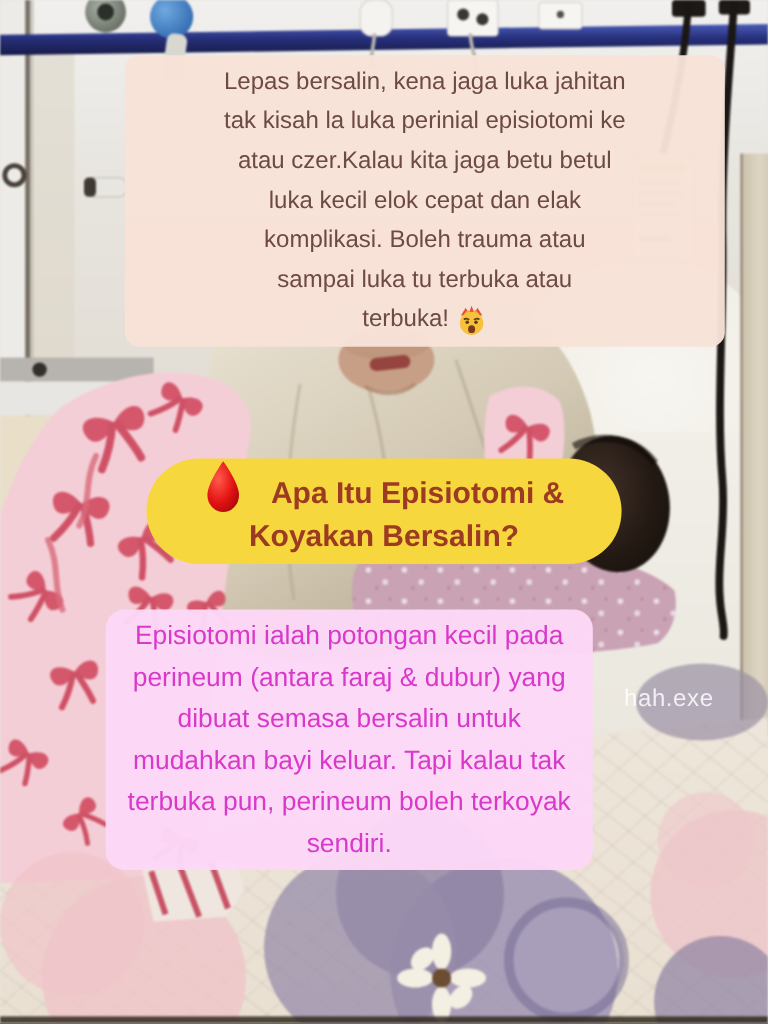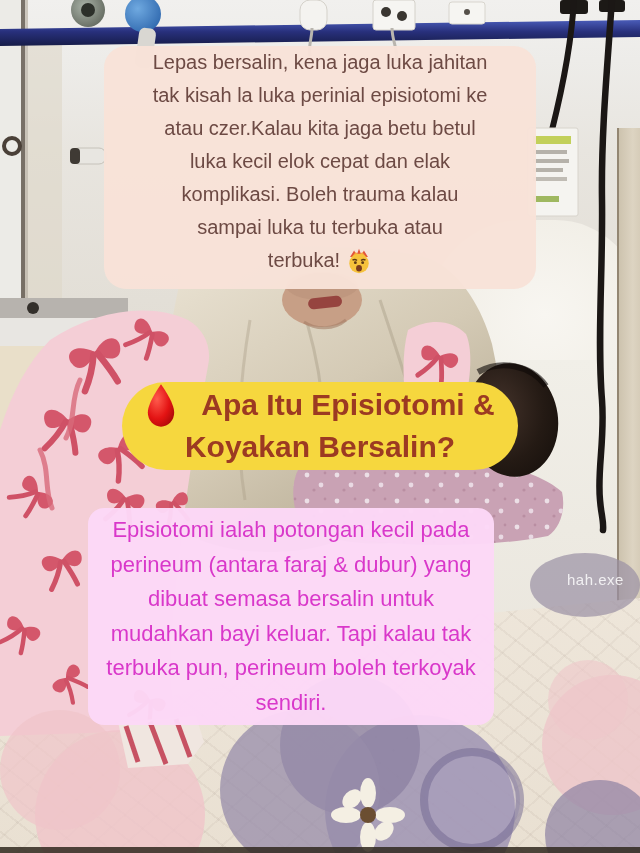--- a/index.html
+++ b/index.html
@@ -20,35 +20,35 @@
   .curtain{position:absolute;left:617px;top:128px;width:23px;height:486px;
     background:linear-gradient(90deg,#cdc3ae,#ddd4c2 60%,#d4cab6);border-left:2px solid #938672;}
   .quilt{position:absolute;left:0;top:590px;width:640px;height:263px;
     background:
       repeating-linear-gradient(38deg,rgba(121,99,88,0) 0 16px,rgba(121,99,88,.07) 16px 18px),
       repeating-linear-gradient(-42deg,rgba(121,99,88,0) 0 20px,rgba(121,99,88,.06) 20px 22px),
       linear-gradient(180deg,#eee6da,#e9e0d2);
     clip-path:polygon(0 132px,150px 112px,300px 75px,470px 25px,640px 8px,640px 263px,0 263px);}
   .scene{position:absolute;left:0;top:0;}
   
-  .top-card{position:absolute;left:104px;top:46px;width:432px;height:243px;z-index:10;
-    background:rgba(248,226,216,.97);border-radius:22px;box-sizing:border-box;
-    display:flex;flex-direction:column;justify-content:flex-start;align-items:center;}
+  .top-card{position:absolute;left:104px;top:46px;width:500px;height:243px;z-index:10;
+    background:rgba(248,226,216,.97);border-radius:12px;box-sizing:border-box;
+    display:flex;flex-direction:column;justify-content:center;align-items:center;}
   .tline{font-size:20px;line-height:33px;color:#6d4a44;white-space:nowrap;display:flex;align-items:center;gap:6px;}
   .emoji{display:inline-flex;width:26px;height:26px;}
   .badge{position:absolute;left:122px;top:382px;width:396px;height:88px;z-index:10;
     background:#f6d73e;border-radius:44px;color:#9c3a22;font-weight:bold;
     display:flex;flex-direction:column;align-items:center;justify-content:center;}
-  .badge-row{font-size:30px;line-height:36px;display:flex;align-items:flex-start;gap:24px;white-space:nowrap;}
+  .badge-row{font-size:25px;line-height:36px;display:flex;align-items:flex-end;gap:24px;white-space:nowrap;}
   .drop{display:inline-flex;width:32px;height:46px;margin-top:-4px;}
   .pink-card{position:absolute;left:88px;top:508px;width:406px;height:217px;z-index:10;
     background:rgba(252,216,247,.97);border-radius:16px;
     display:flex;flex-direction:column;justify-content:center;align-items:center;}
   .pline{font-size:22px;line-height:34.5px;color:#d938ca;white-space:nowrap;}
-  .watermark{position:absolute;left:567px;top:571px;z-index:8;font-size:15px;letter-spacing:.5px;
+  .watermark{position:absolute;left:520px;top:571px;z-index:8;font-size:20px;letter-spacing:.5px;
     color:rgba(255,255,255,.82);}
 </style>
 </head>
 <body>
 
 <div class="stage">
 
   <div class="photo">
     <div class="wall"></div>
     <div class="bed-mid"></div>
@@ -233,21 +233,21 @@
         <rect x="0" y="847" width="640" height="6" fill="#30281f" opacity="0.85"></rect>
       </g>
     </svg>
   </div>
 
   <div class="top-card">
     <div class="tline">Lepas bersalin, kena jaga luka jahitan</div>
     <div class="tline">tak kisah la luka perinial episiotomi ke</div>
     <div class="tline">atau czer.Kalau kita jaga betu betul</div>
     <div class="tline">luka kecil elok cepat dan elak</div>
-    <div class="tline">komplikasi. Boleh trauma kalau</div>
+    <div class="tline">komplikasi. Boleh trauma atau</div>
     <div class="tline">sampai luka tu terbuka atau</div>
     <div class="tline">
       <span>terbuka!</span>
       <span class="emoji">
         <svg viewBox="0 0 32 32" width="26" height="26">
           <path d="M5 11 L10 3 L13 9 L16 1 L19 9 L22 3 L27 11 Z" fill="#e2543a"></path>
           <path d="M8 10 L12 5 L16 9 L20 5 L24 10 Z" fill="#f5a53d"></path>
           <circle cx="16" cy="19" r="12" fill="#f6c23c"></circle>
           <path d="M8 15 Q11 13 13.5 15.5" stroke="#5d3a17" stroke-width="1.8" fill="none"></path>
           <path d="M24 15 Q21 13 18.5 15.5" stroke="#5d3a17" stroke-width="1.8" fill="none"></path>

